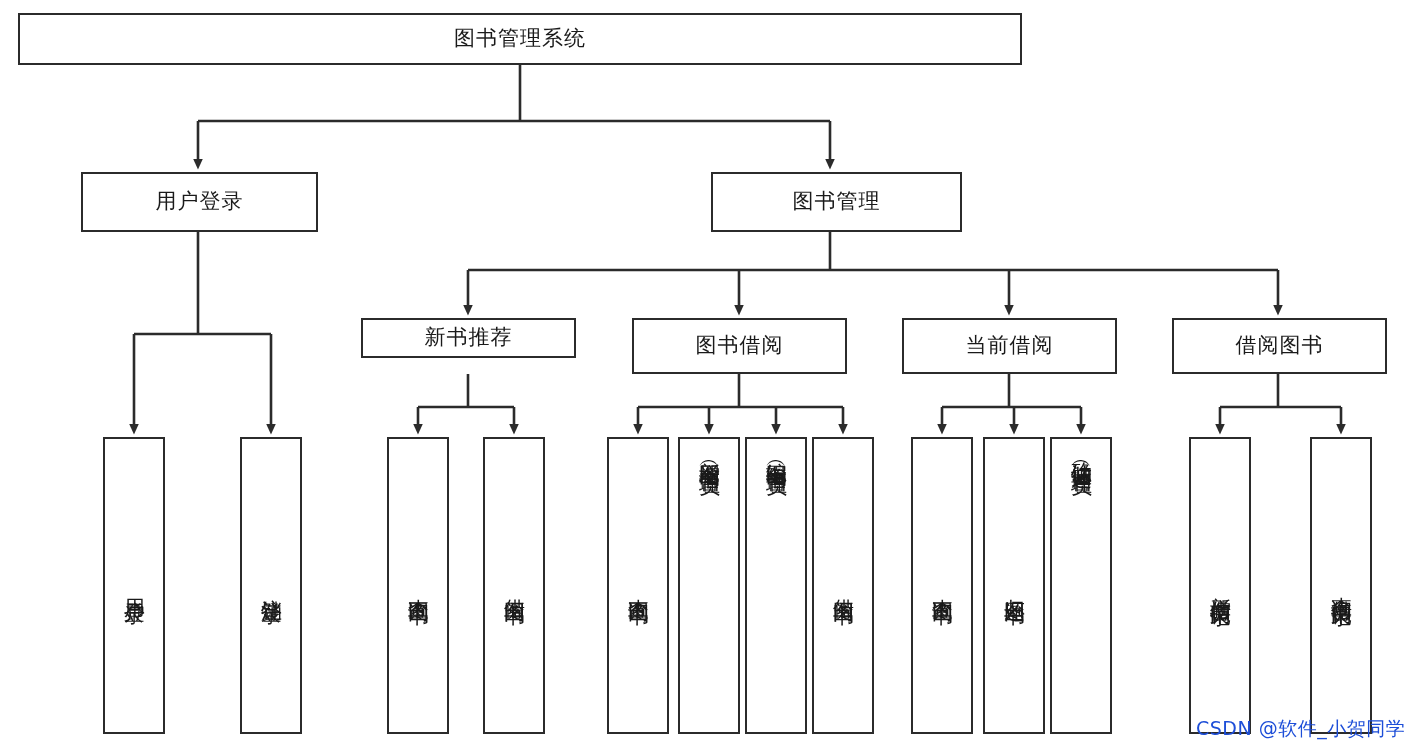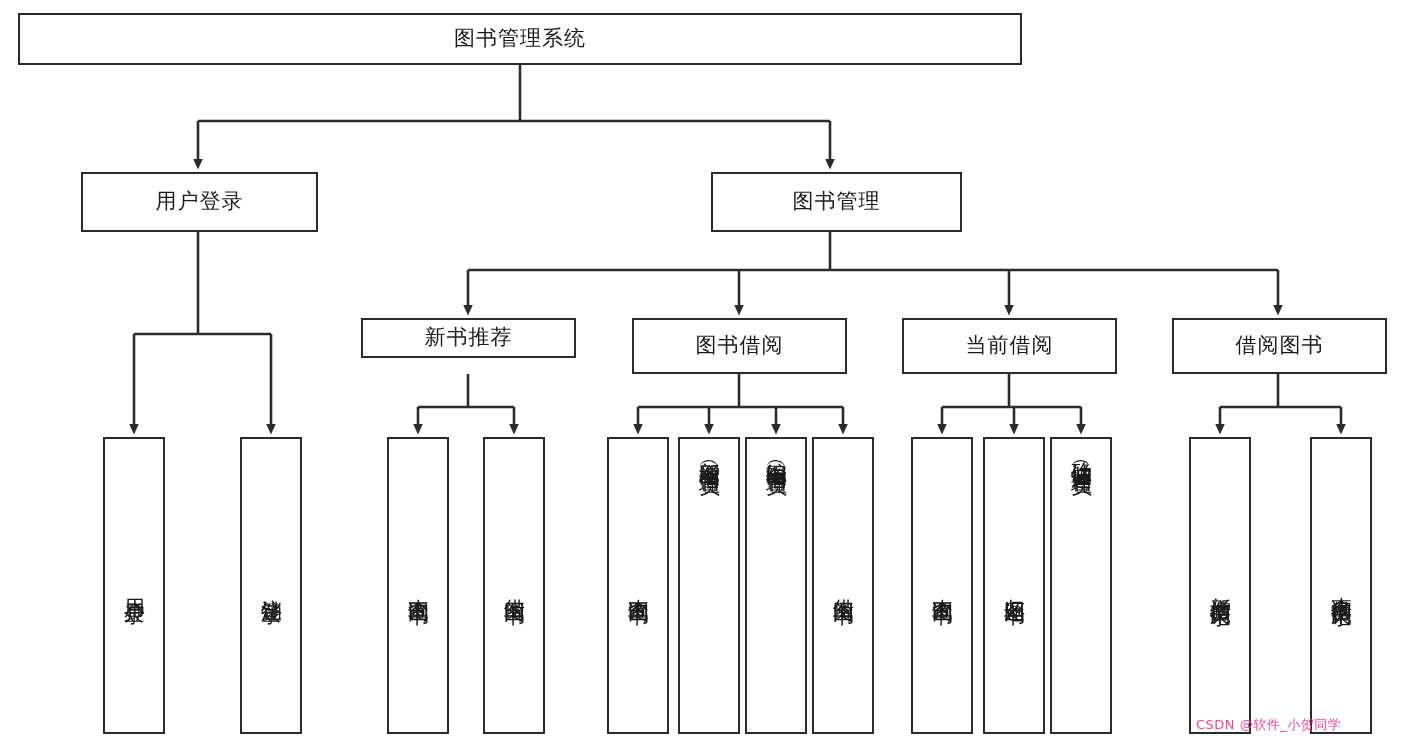--- a/index.html
+++ b/index.html
@@ -56,22 +56,22 @@
     letter-spacing: 2px;
     line-height: 1;
     white-space: nowrap;
   }
   .node.vertical.center-text {
     align-items: center;
     padding-top: 0;
   }
   .watermark {
     position: absolute;
-    color: #ec4899;
-    font-size: 13px;
+    color: #1d4ed8;
+    font-size: 19px;
     letter-spacing: 0.5px;
     white-space: nowrap;
   }
 </style>
 </head>
 <body>
 
 <div id="diagram-root">
 
   <svg id="edges" viewBox="0 0 1405 747" xmlns="http://www.w3.org/2000/svg">

